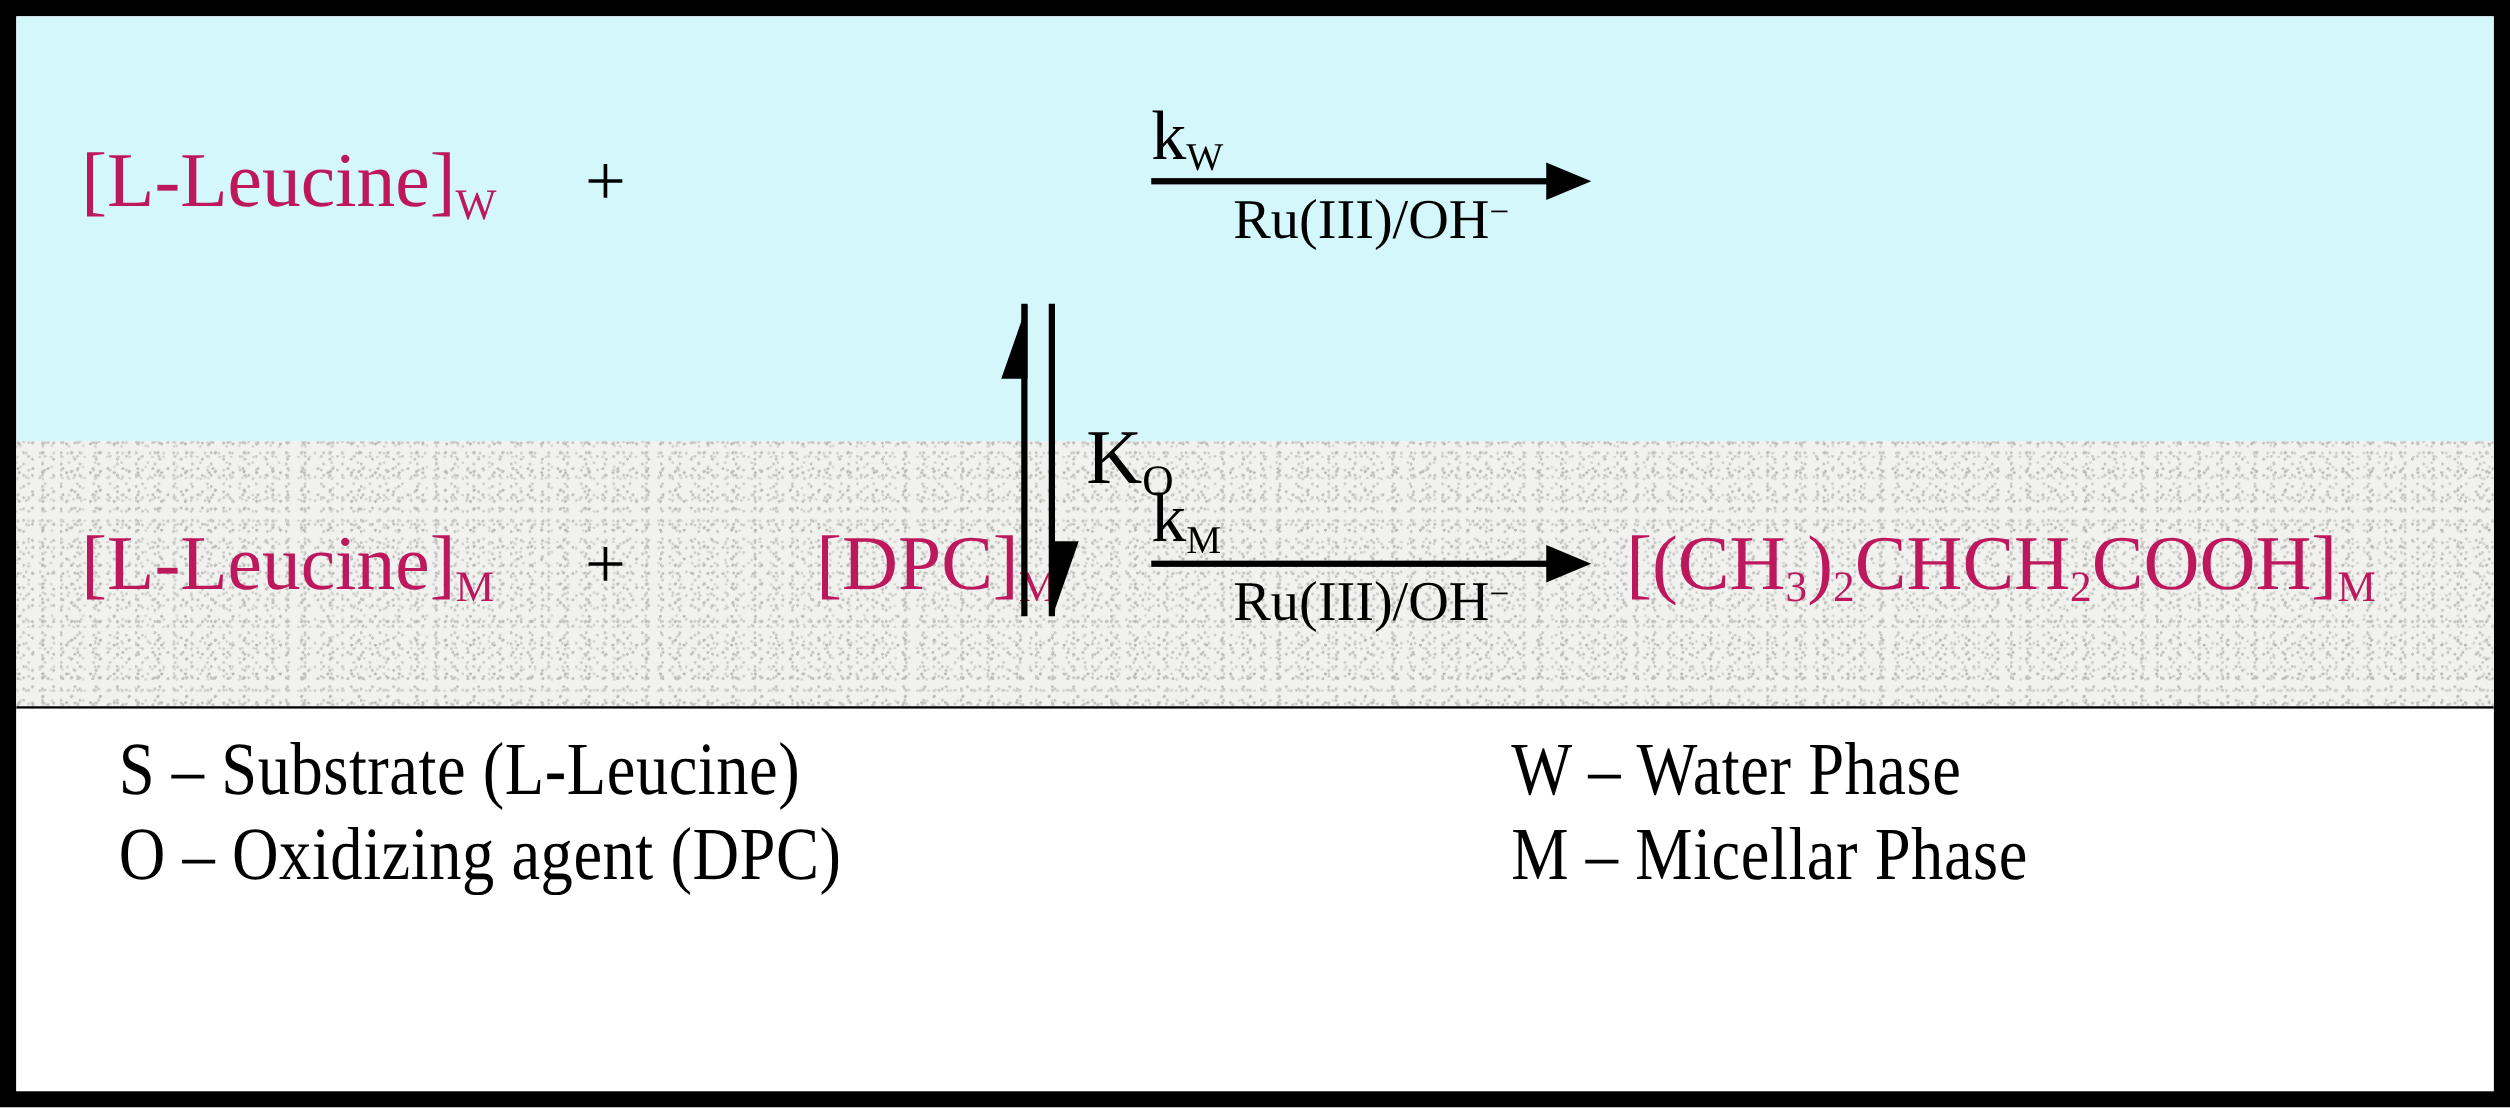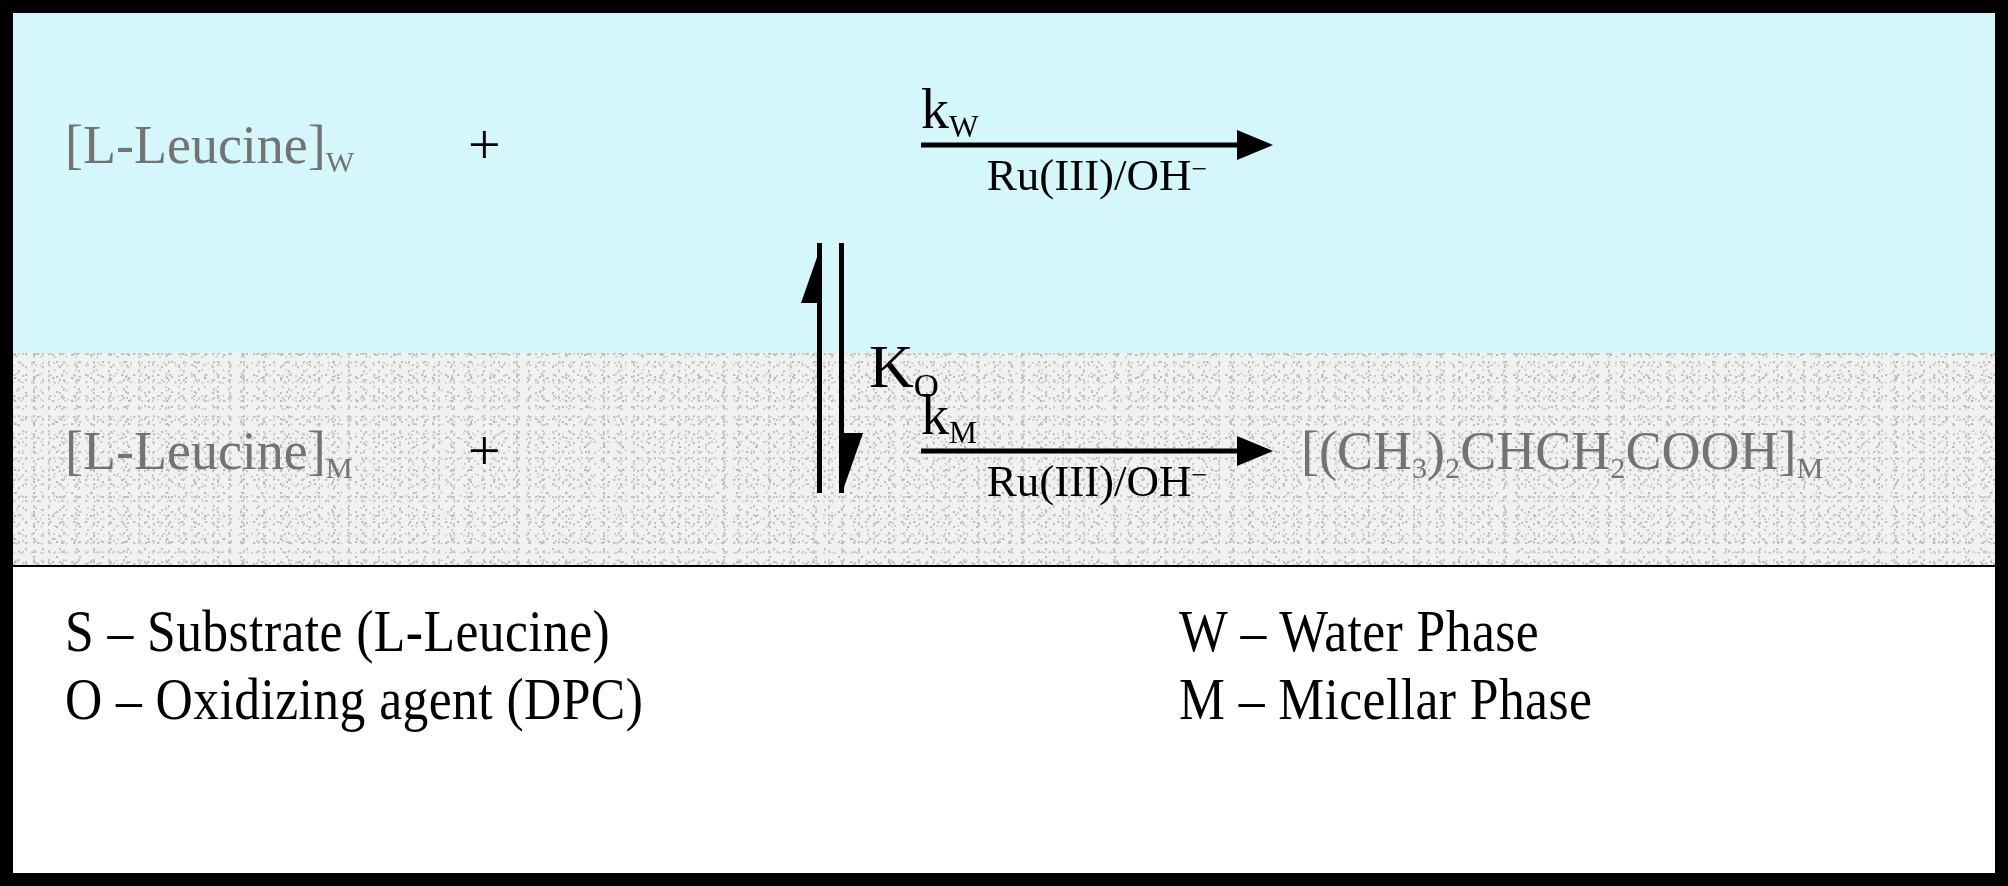--- a/index.html
+++ b/index.html
@@ -72,21 +72,22 @@
   }
 
   
   #legend{
     position:absolute;
     left:0;top:554px;right:0;bottom:0;
     background:#ffffff;
   }
   .legend-col{
     position:absolute;
-    top:30px;
+    top:14px;
+    margin-left:30px;
   }
   #legend-left{left:52px;}
   #legend-right{left:1166px;}
   .legend-line{
     font-family:"Liberation Serif","DejaVu Serif",serif;
     font-size:60px;
     line-height:68px;
     color:#000;
     white-space:nowrap;
     transform:scaleX(.86);
@@ -99,22 +100,22 @@
     position:absolute;
     left:0;width:100%;
     display:flex;
     align-items:center;
     white-space:nowrap;
   }
   #row-water{top:84px;height:96px;}
   #row-micelle{top:390px;height:96px;}
 
   .species{
-    font-size:54px;
-    color:#737373;
+    font-size:62px;
+    color:#be185d;
     line-height:1;
     white-space:nowrap;
   }
   .species sub{
     font-size:.56em;
     vertical-align:baseline;
     position:relative;
     top:.30em;
     letter-spacing:0;
   }
@@ -275,20 +276,21 @@
       <div class="speckle"></div>
     </div>
     <div id="phase-divider"></div>
 
     <div class="row" id="row-micelle">
 
       <div class="slot slot-sub species"><span>[L-Leucine]</span><sub>M</sub></div>
 
       <div class="slot slot-plus plus">+</div>
 
+      <div class="slot slot-ox species"><span>[DPC]</span><sub>M</sub></div>
 
       <div class="rxn">
         <div class="rxn-above"><span>k</span><sub>M</sub></div>
         <div class="rxn-shaft"></div>
         <div class="rxn-head"></div>
         <div class="rxn-below"><span>Ru(III)/OH</span><span class="sup-minus">−</span></div>
       </div>
 
       <div class="slot slot-prod species"><span>[(CH</span><sub>3</sub><span>)</span><sub>2</sub><span>CHCH</span><sub>2</sub><span>COOH]</span><sub>M</sub></div>
 

